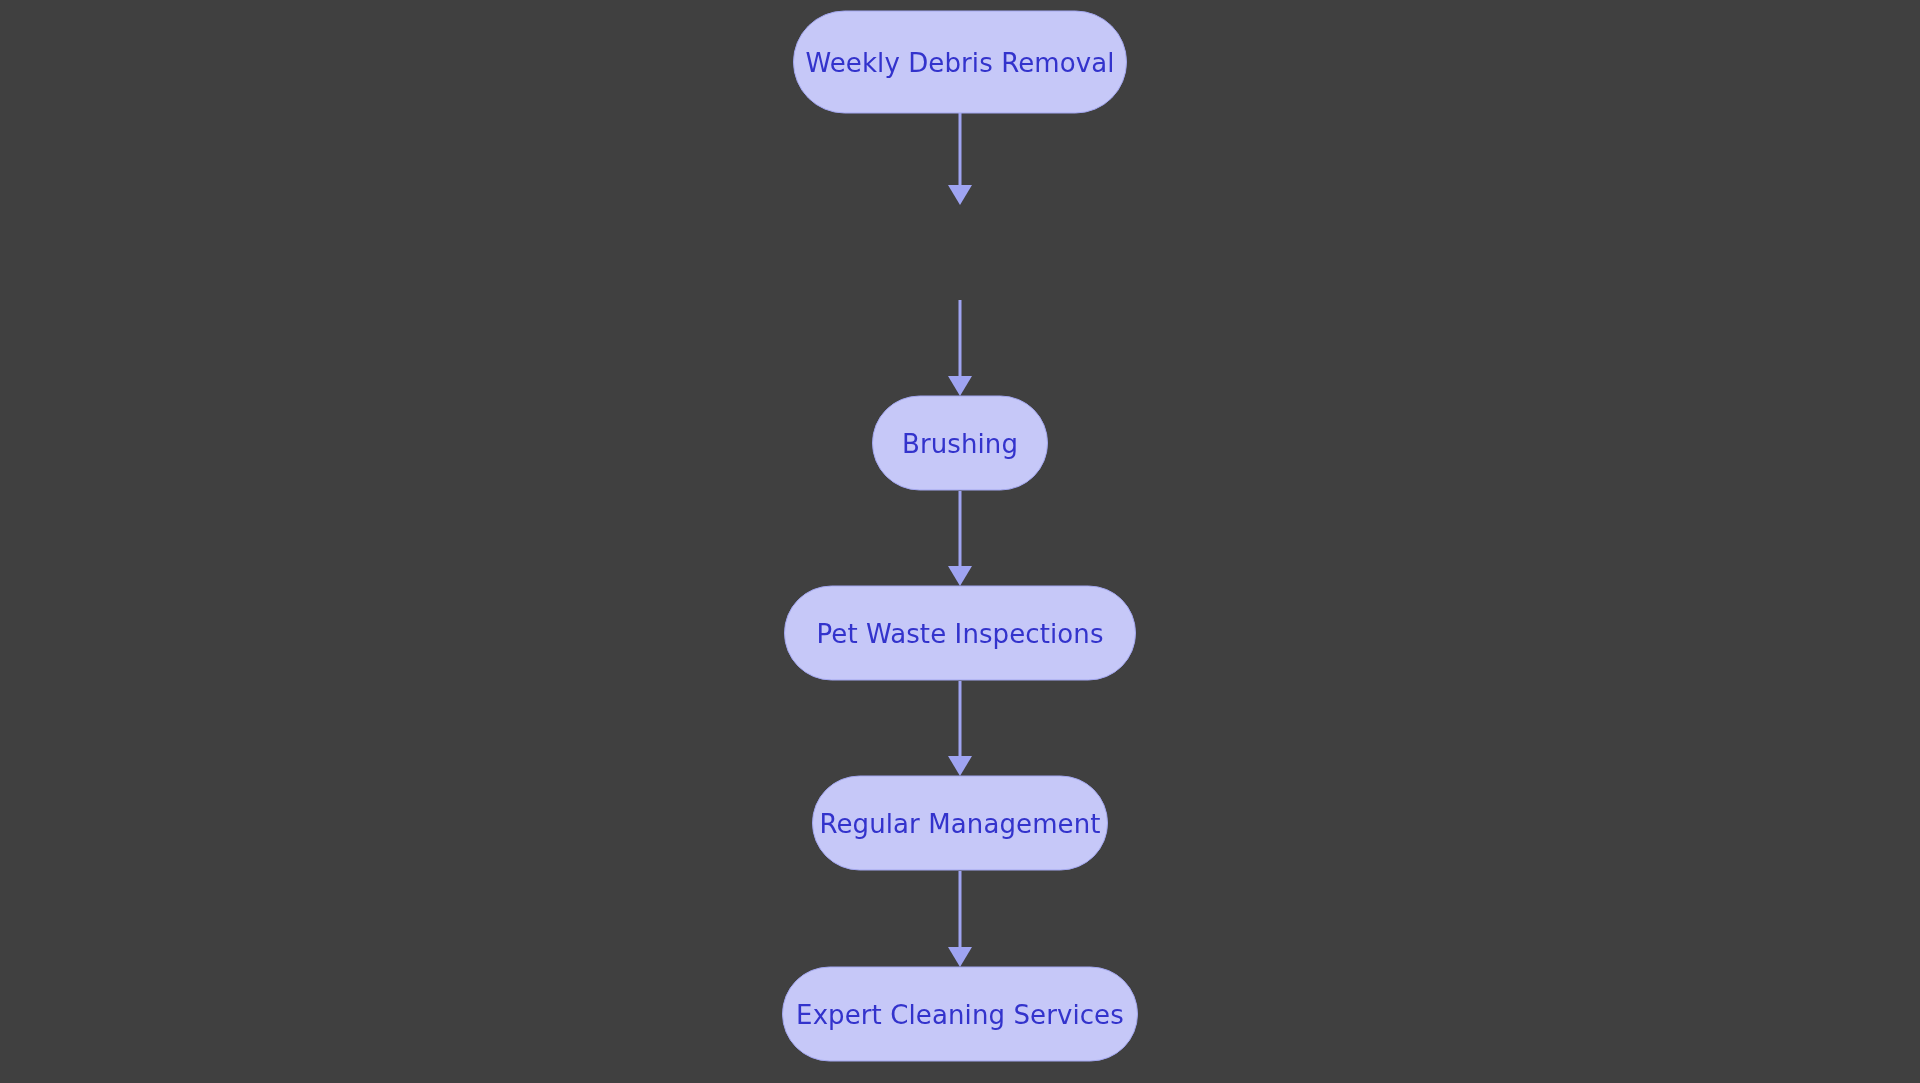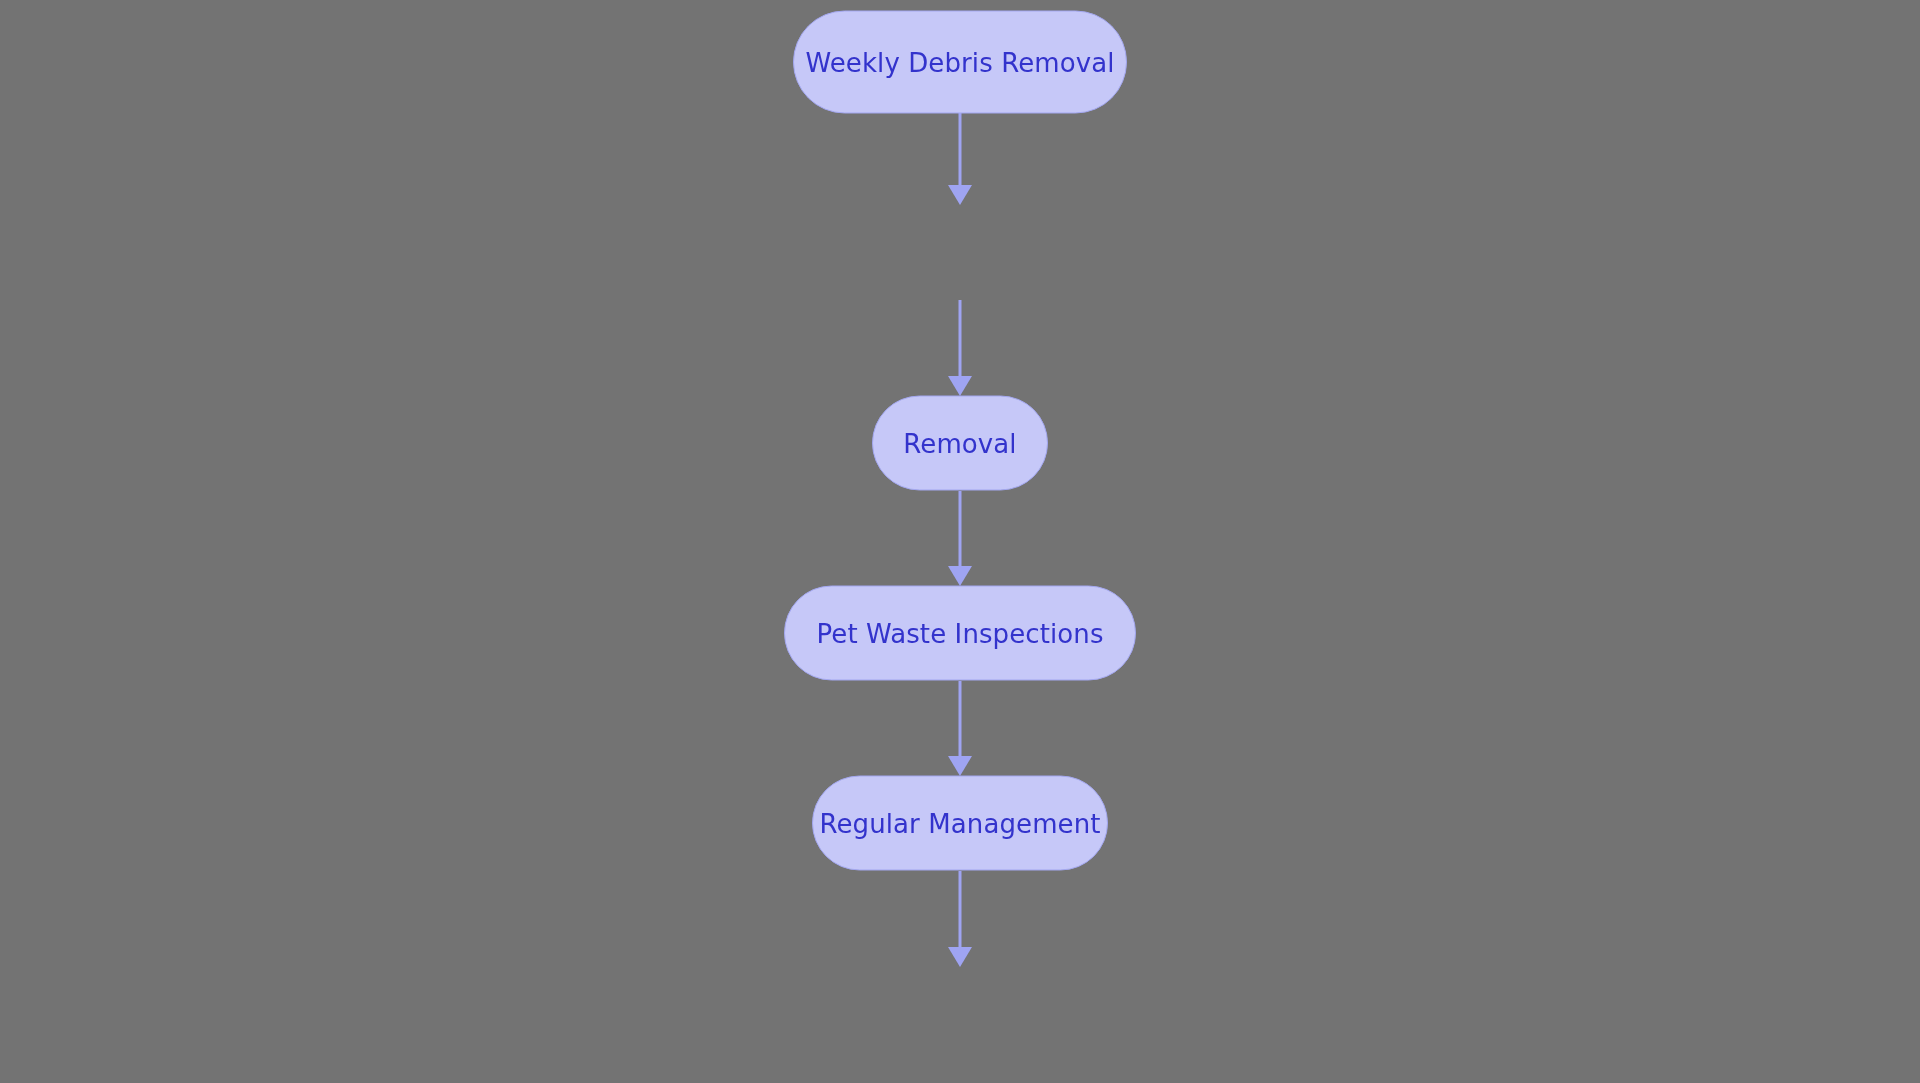--- a/index.html
+++ b/index.html
@@ -12,21 +12,21 @@
     width: 1920px;
     height: 1083px;
     overflow: hidden;
     font-family: "DejaVu Sans", "Liberation Sans", sans-serif;
   }
 
   #flow-canvas {
     position: relative;
     width: 1920px;
     height: 1083px;
-    background: #737373;
+    background: #404040;
   }
 
   .flow-column {
     position: absolute;
     left: 0;
     top: 0;
     width: 1920px;
     height: 1083px;
   }
 
@@ -109,26 +109,29 @@
       <div class="arrow-line" style="height:76px;"></div>
       <div class="arrow-head"></div>
     </div>
 
     <div class="node" style="left:960px; top:62px; width:334px; height:103px;">
       <span class="node-label">Weekly Debris Removal</span>
     </div>
 
 
     <div class="node" style="left:960px; top:443px; width:176px; height:95px;">
-      <span class="node-label">Removal</span>
+      <span class="node-label">Brushing</span>
     </div>
 
     <div class="node" style="left:960px; top:633px; width:352px; height:95px;">
       <span class="node-label">Pet Waste Inspections</span>
     </div>
 
     <div class="node" style="left:960px; top:823px; width:296px; height:95px;">
       <span class="node-label">Regular Management</span>
     </div>
 
+    <div class="node" style="left:960px; top:1014px; width:356px; height:95px;">
+      <span class="node-label">Expert Cleaning Services</span>
+    </div>
 
   </div>
 </div>
 
 </body></html>

